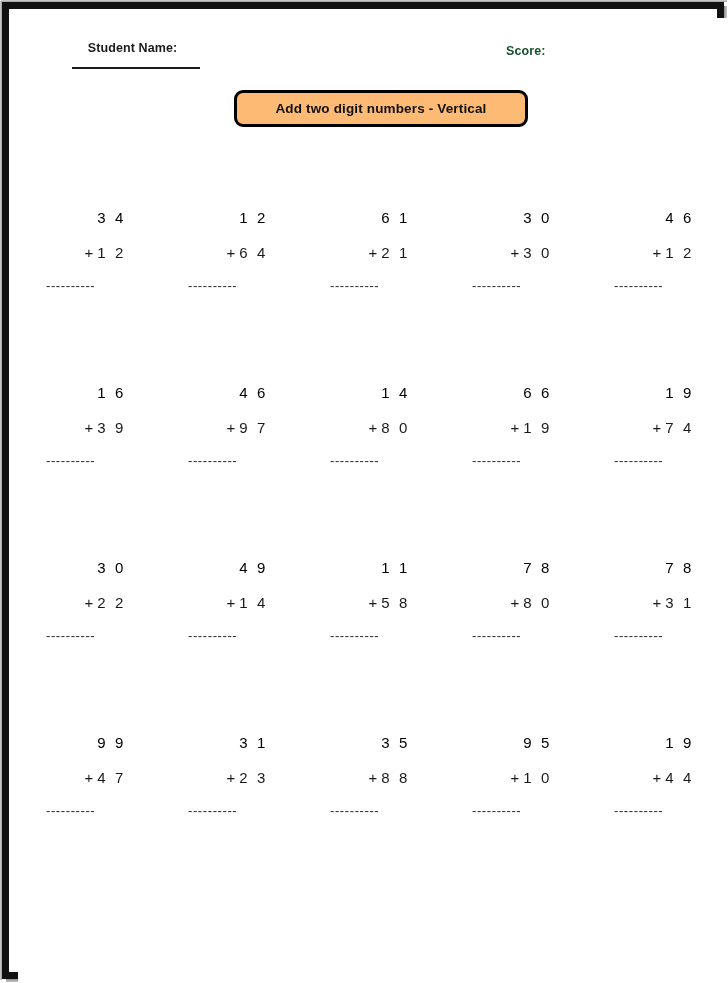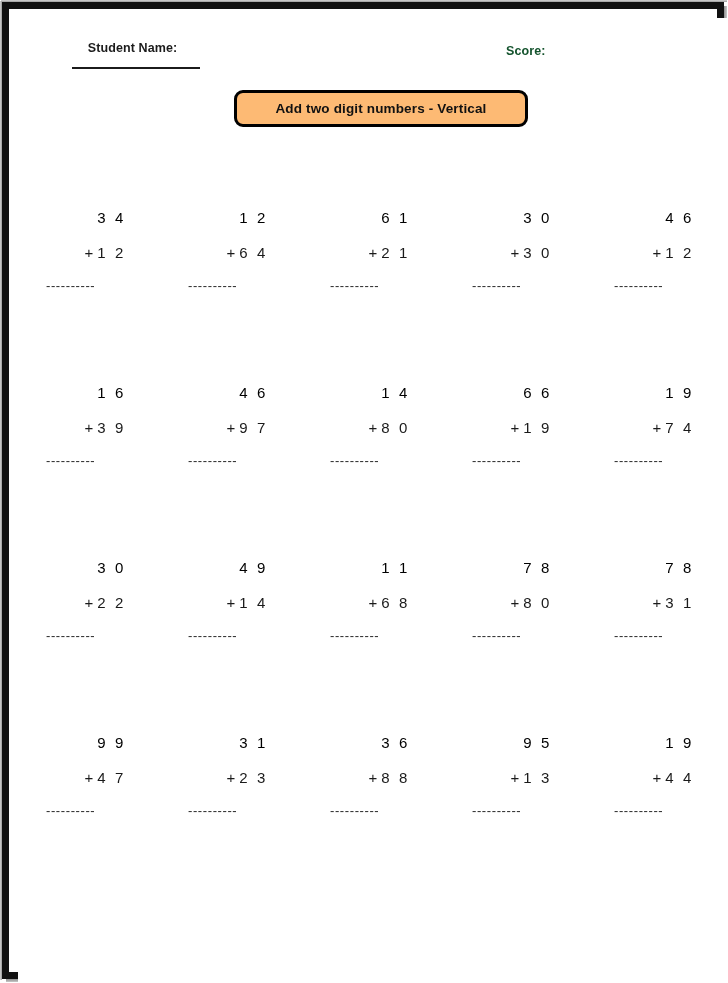--- a/index.html
+++ b/index.html
@@ -356,21 +356,21 @@
                   <span class="addend-bottom">1 4</span>
                 </div>
                 <div class="answer-rule">----------</div>
               </div>
             </div>
             <div class="problem-cell">
               <div class="problem-inner">
                 <div class="addend-top">1 1</div>
                 <div class="addend-bottom-line">
                   <span class="plus-sign">+</span>
-                  <span class="addend-bottom">6 8</span>
+                  <span class="addend-bottom">5 8</span>
                 </div>
                 <div class="answer-rule">----------</div>
               </div>
             </div>
             <div class="problem-cell">
               <div class="problem-inner">
                 <div class="addend-top">7 8</div>
                 <div class="addend-bottom-line">
                   <span class="plus-sign">+</span>
                   <span class="addend-bottom">8 0</span>
@@ -405,34 +405,34 @@
                 <div class="addend-top">3 1</div>
                 <div class="addend-bottom-line">
                   <span class="plus-sign">+</span>
                   <span class="addend-bottom">2 3</span>
                 </div>
                 <div class="answer-rule">----------</div>
               </div>
             </div>
             <div class="problem-cell">
               <div class="problem-inner">
-                <div class="addend-top">3 6</div>
+                <div class="addend-top">3 5</div>
                 <div class="addend-bottom-line">
                   <span class="plus-sign">+</span>
                   <span class="addend-bottom">8 8</span>
                 </div>
                 <div class="answer-rule">----------</div>
               </div>
             </div>
             <div class="problem-cell">
               <div class="problem-inner">
                 <div class="addend-top">9 5</div>
                 <div class="addend-bottom-line">
                   <span class="plus-sign">+</span>
-                  <span class="addend-bottom">1 3</span>
+                  <span class="addend-bottom">1 0</span>
                 </div>
                 <div class="answer-rule">----------</div>
               </div>
             </div>
             <div class="problem-cell">
               <div class="problem-inner">
                 <div class="addend-top">1 9</div>
                 <div class="addend-bottom-line">
                   <span class="plus-sign">+</span>
                   <span class="addend-bottom">4 4</span>

